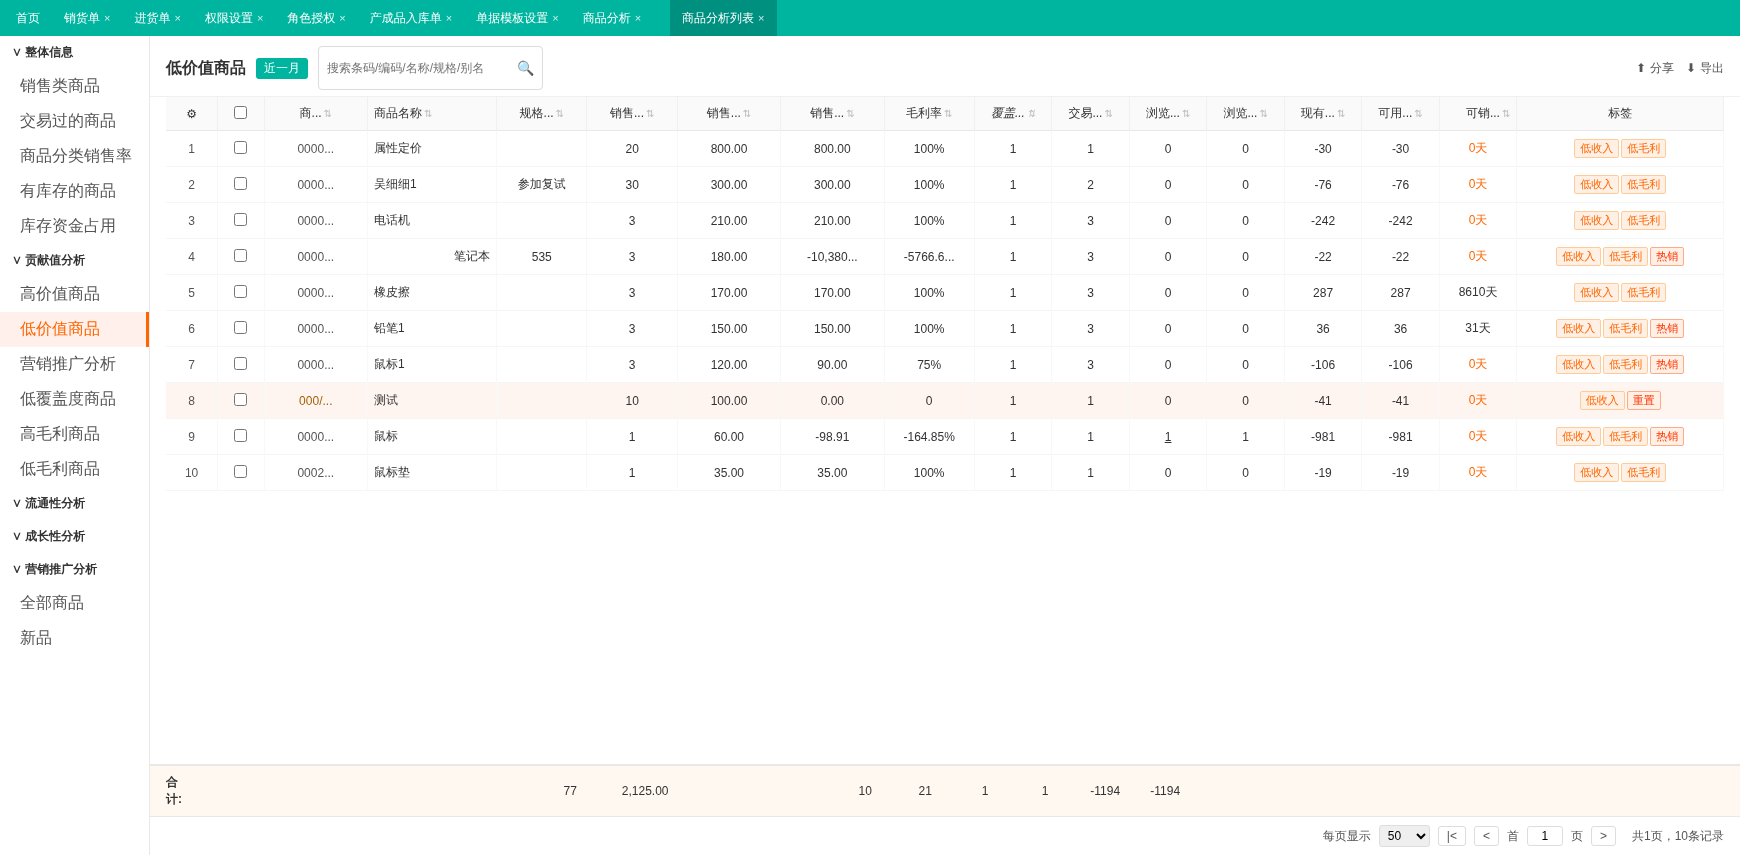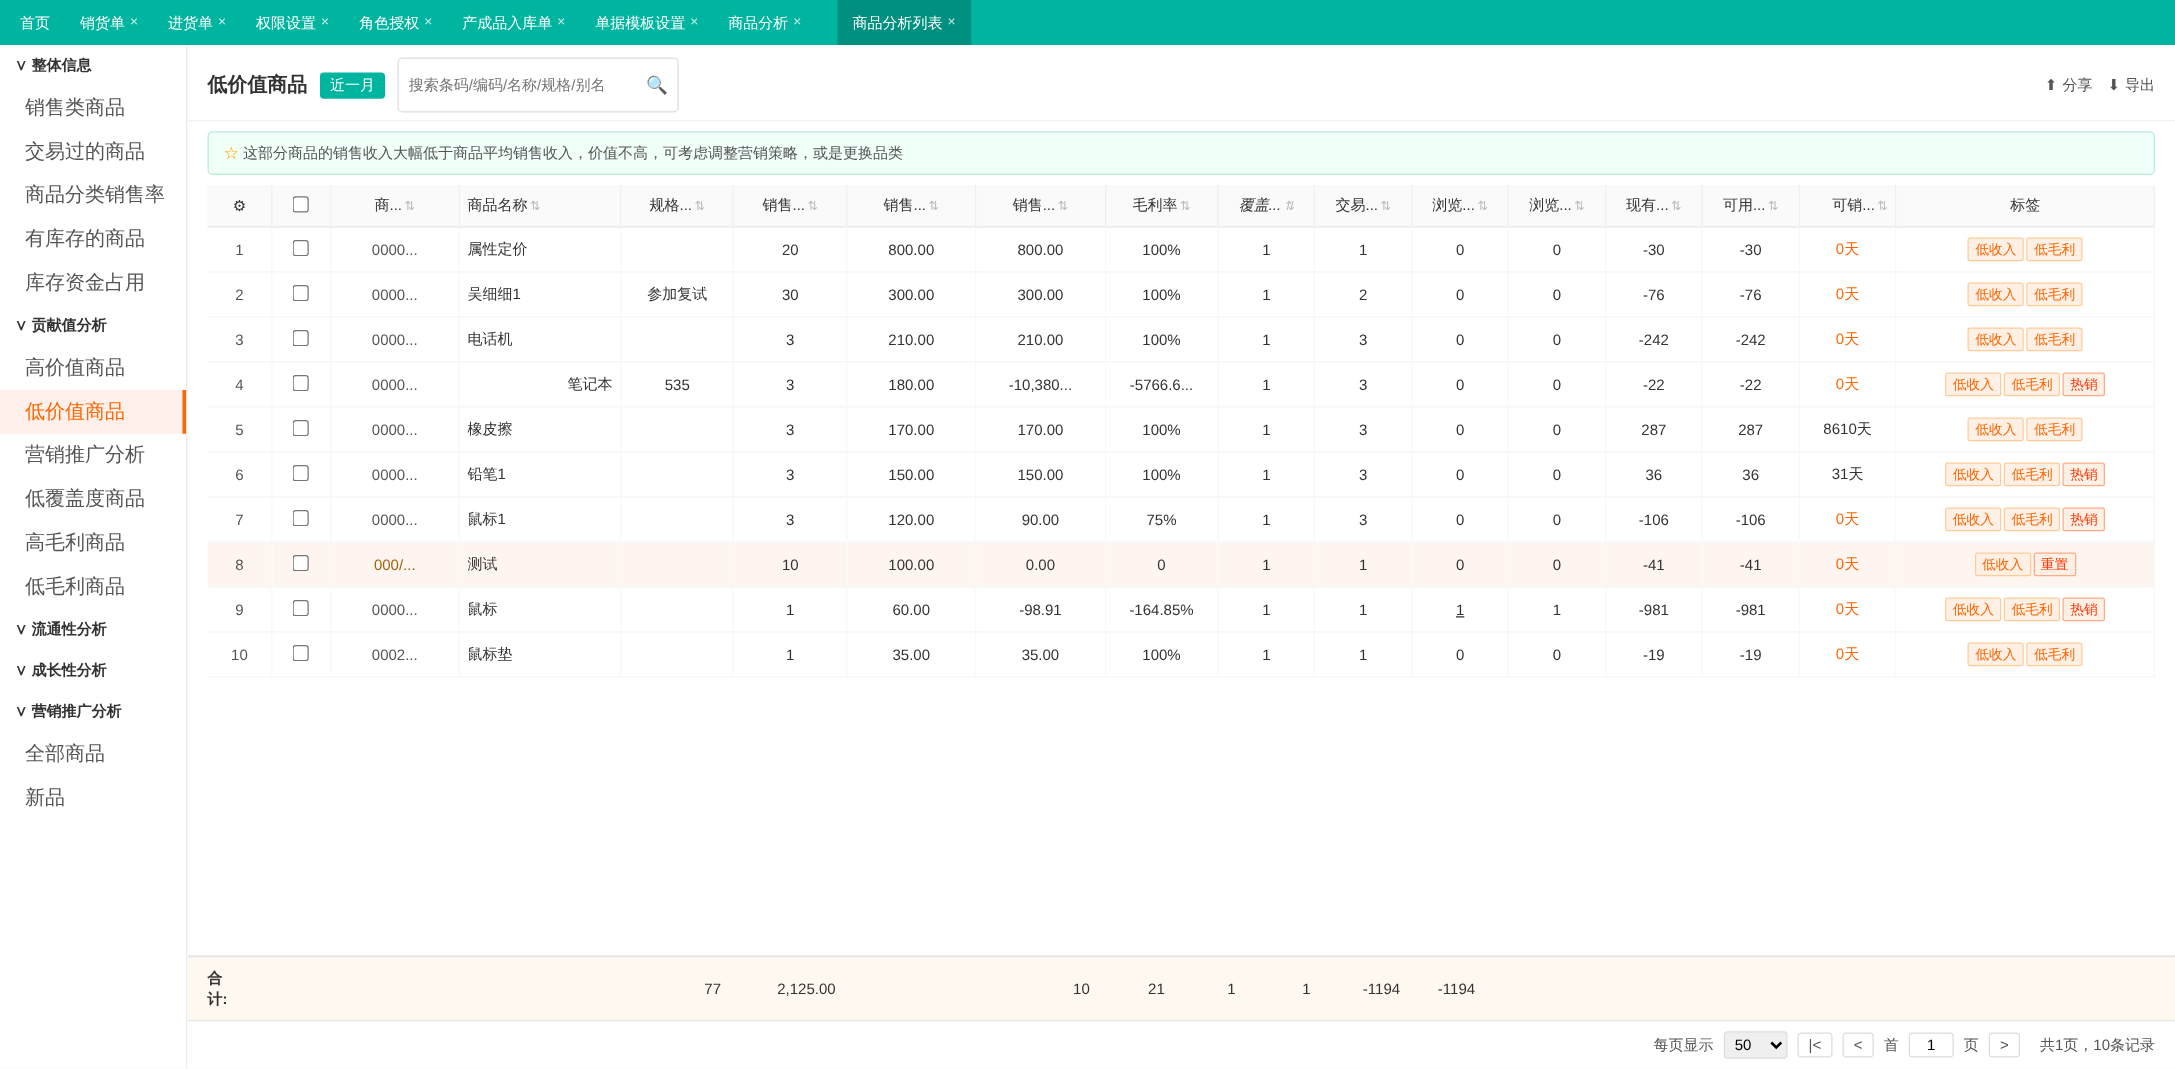--- a/index.html
+++ b/index.html
@@ -360,21 +360,20 @@
           <span>⬆</span>
           <span>分享</span>
         </div>
         <div class="action-btn">
           <span>⬇</span>
           <span>导出</span>
         </div>
       </div>
     </div>
 
-    <div class="info-bar">这部分商品的销售收入大幅低于商品平均销售收入，价值不高，可考虑调整营销策略，或是更换品类</div>
 
     <div class="table-container">
       <table>
         <thead>
           <tr>
             <th class="col-no">
               <span style="cursor:pointer;">⚙</span>
             </th>
             <th class="col-checkbox">
               <input type="checkbox" style="">

